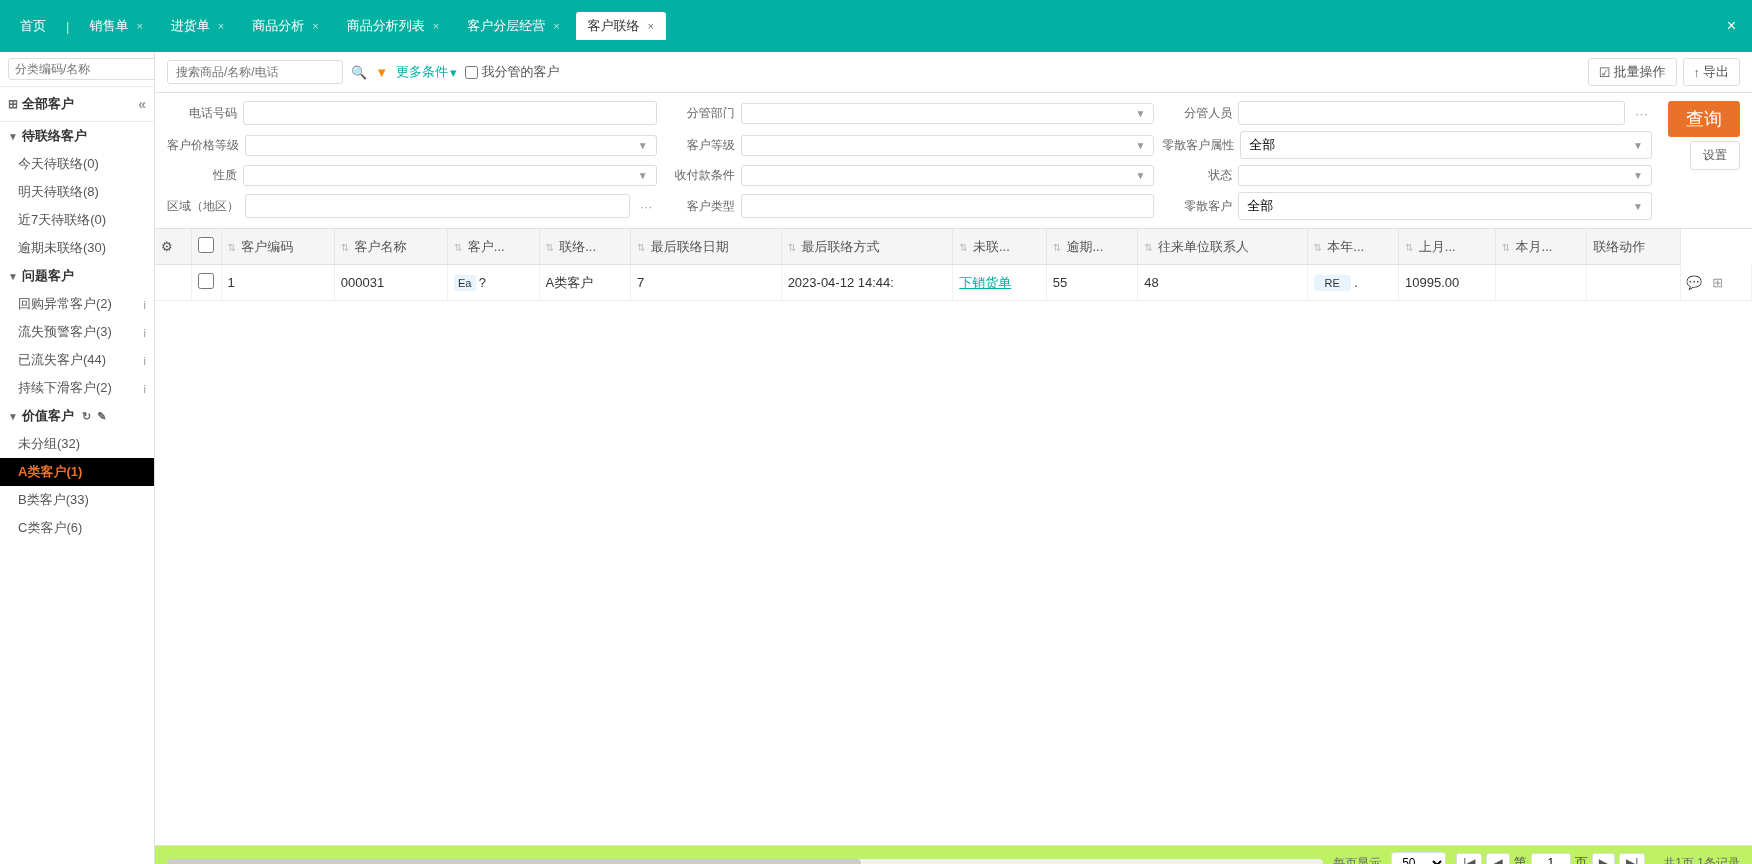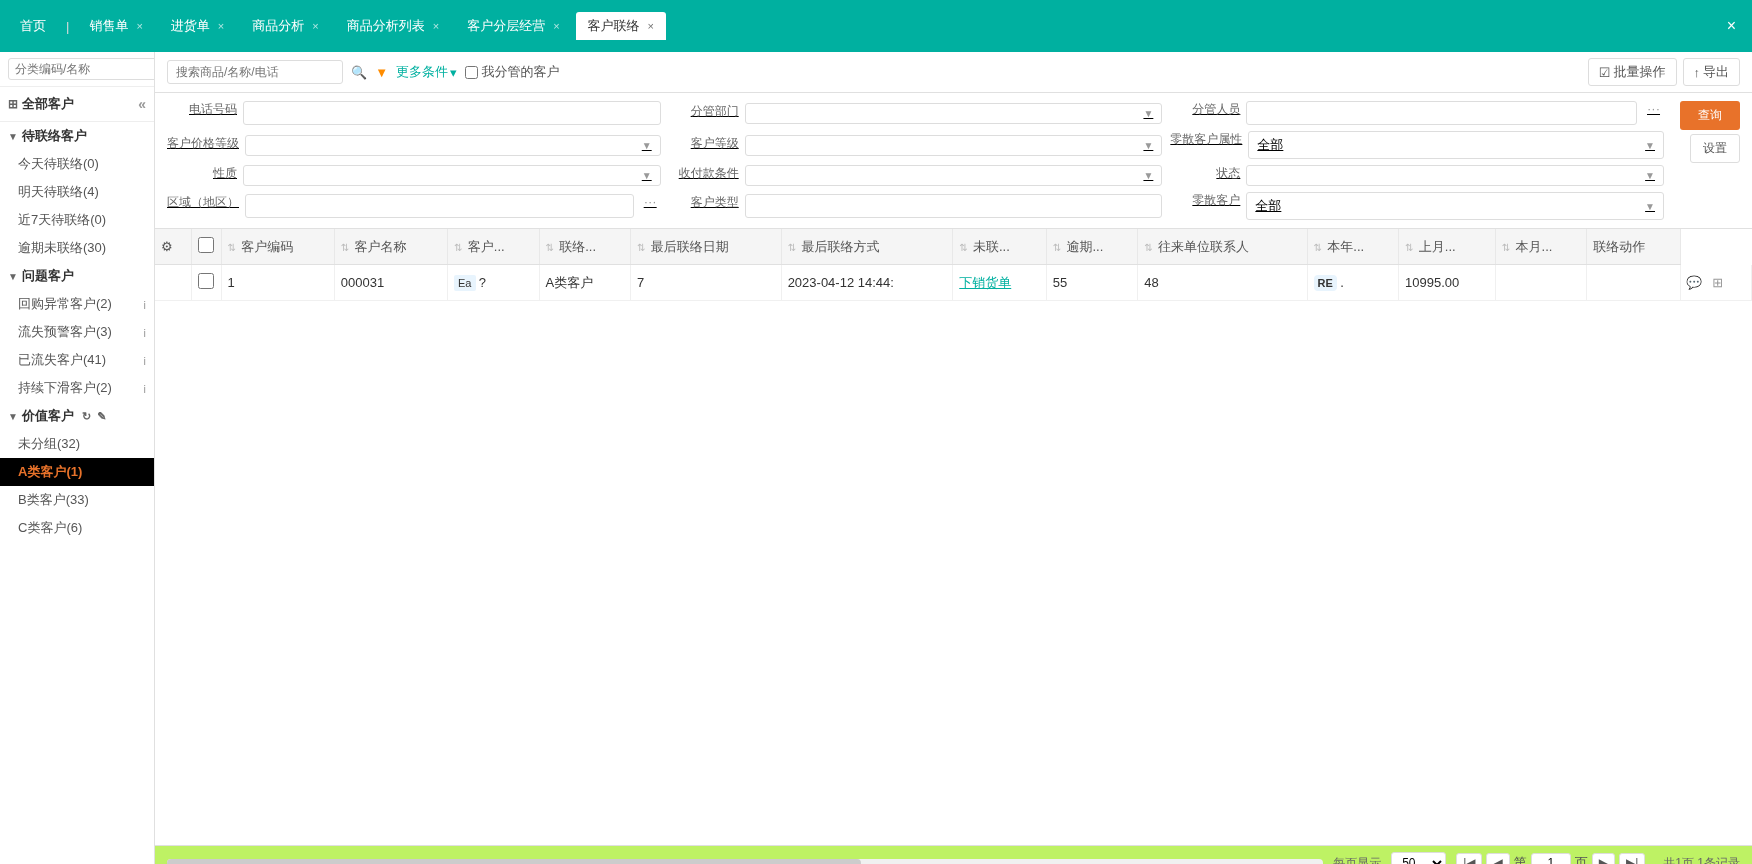--- a/index.html
+++ b/index.html
@@ -73,36 +73,36 @@
     .btn-batch { border: 1px solid #ddd; background: white; padding: 4px 10px; border-radius: 3px; cursor: pointer; font-size: 12px; color: #555; display: flex; align-items: center; gap: 3px; }
     .btn-export { border: 1px solid #ddd; background: white; padding: 4px 10px; border-radius: 3px; cursor: pointer; font-size: 12px; color: #555; display: flex; align-items: center; gap: 3px; }
 
     
     .filter-panel {
       background: white; border-bottom: 1px solid #e0e0e0; padding: 8px 12px;
     }
     .filter-row { display: flex; align-items: center; gap: 8px; margin-bottom: 6px; }
     .filter-row:last-child { margin-bottom: 0; }
     .filter-field {
-      display: flex; flex: 1; gap: 6px; min-width: 0; text-decoration: underline;
+      display: flex; align-items: center; flex: 1; gap: 6px; min-width: 0;
     }
     .filter-label { color: #666; font-size: 12px; white-space: nowrap; min-width: 70px; text-align: right; }
     .filter-input {
       flex: 1; border: 1px solid #ddd; border-radius: 3px; padding: 4px 8px;
       font-size: 12px; outline: none; min-width: 0;
     }
     .filter-select {
       flex: 1; border: 1px solid #ddd; border-radius: 3px; padding: 4px 8px;
       font-size: 12px; outline: none; min-width: 0; background: white;
       display: flex; align-items: center; justify-content: space-between; cursor: pointer;
     }
     .filter-select-arrow { color: #999; font-size: 10px; }
     .btn-query {
       background: #e8722a; color: white; border: none; padding: 6px 18px;
-      border-radius: 3px; cursor: pointer; font-size: 12px;
+      border-radius: 3px; cursor: pointer; font-size: 18px;
     }
     .btn-setting {
       background: white; color: #555; border: 1px solid #ddd; padding: 5px 12px;
       border-radius: 3px; cursor: pointer; font-size: 12px;
     }
     .filter-actions { display: flex; flex-direction: column; gap: 4px; align-items: flex-end; padding-left: 8px; }
     .filter-dots { color: #999; cursor: pointer; padding: 0 4px; }
 
     
     .table-container { flex: 1; overflow: auto; background: white; }
@@ -205,21 +205,21 @@
     </div>
 
     <div class="sidebar-section-label">
       <span class="arrow">▼</span>
       <span>待联络客户</span>
     </div>
     <div class="sidebar-item">
       <span>今天待联络(0)</span>
     </div>
     <div class="sidebar-item">
-      <span>明天待联络(4)</span>
+      <span>明天待联络(8)</span>
     </div>
     <div class="sidebar-item">
       <span>近7天待联络(0)</span>
     </div>
     <div class="sidebar-item">
       <span>逾期未联络(30)</span>
     </div>
 
     <div class="sidebar-section-label">
       <span class="arrow">▼</span>
@@ -227,21 +227,21 @@
     </div>
     <div class="sidebar-item">
       <span>回购异常客户(2)</span>
       <span class="item-icon">ℹ</span>
     </div>
     <div class="sidebar-item">
       <span>流失预警客户(3)</span>
       <span class="item-icon">ℹ</span>
     </div>
     <div class="sidebar-item">
-      <span>已流失客户(41)</span>
+      <span>已流失客户(44)</span>
       <span class="item-icon">ℹ</span>
     </div>
     <div class="sidebar-item">
       <span>持续下滑客户(2)</span>
       <span class="item-icon">ℹ</span>
     </div>
 
     <div class="sidebar-section-label">
       <span class="arrow">▼</span>
       <span>价值客户</span>
@@ -477,21 +477,21 @@
             <td>
               <span class="link-text">下销货单</span>
             </td>
             <td>
               <span>55</span>
             </td>
             <td>
               <span>48</span>
             </td>
             <td>
-              <span style="background:#e8f4fd;padding:2px 4px;border-radius:4px;font-size:11px;font-weight:bold;">RE</span>
+              <span style="background:#e8f4fd;padding:2px 11px;border-radius:4px;font-size:11px;">RE</span>
               <span> .</span>
             </td>
             <td>
               <span>10995.00</span>
             </td>
             <td>
               <span></span>
             </td>
             <td>
               <span></span>

